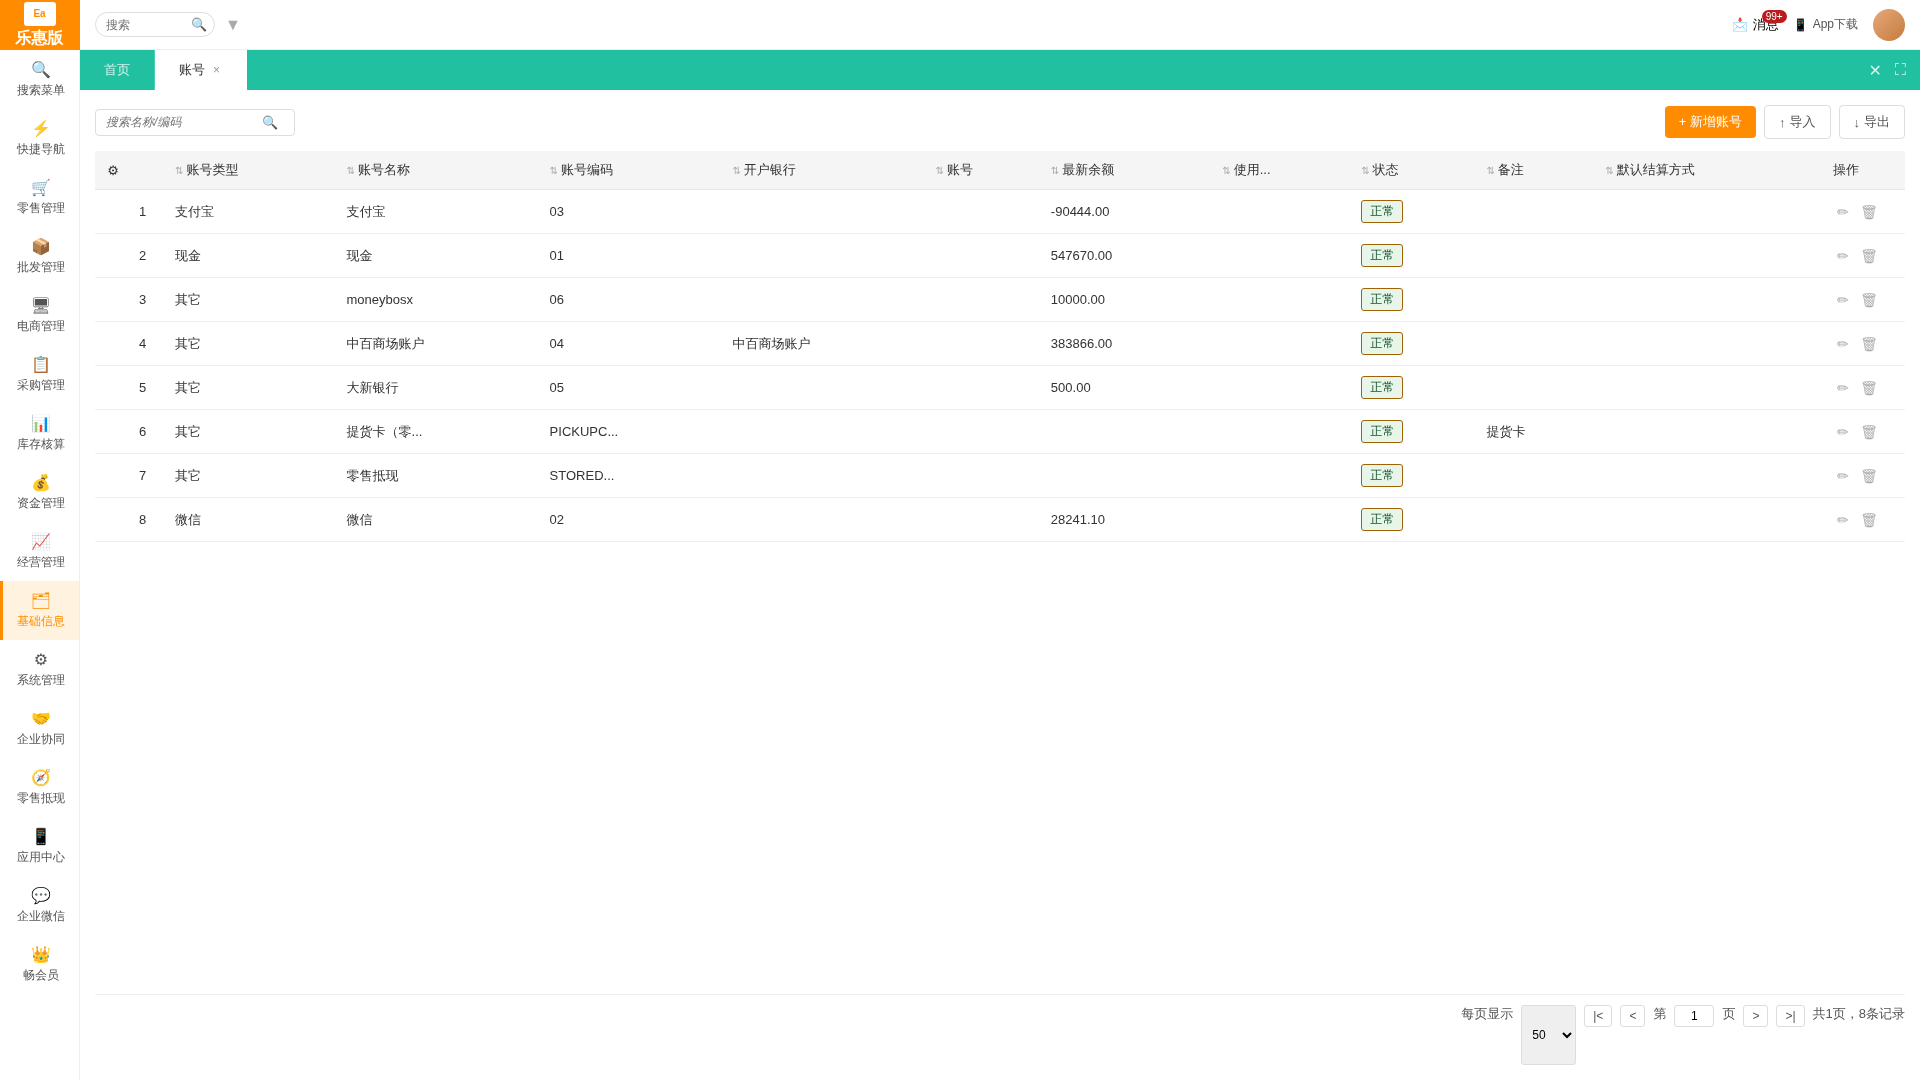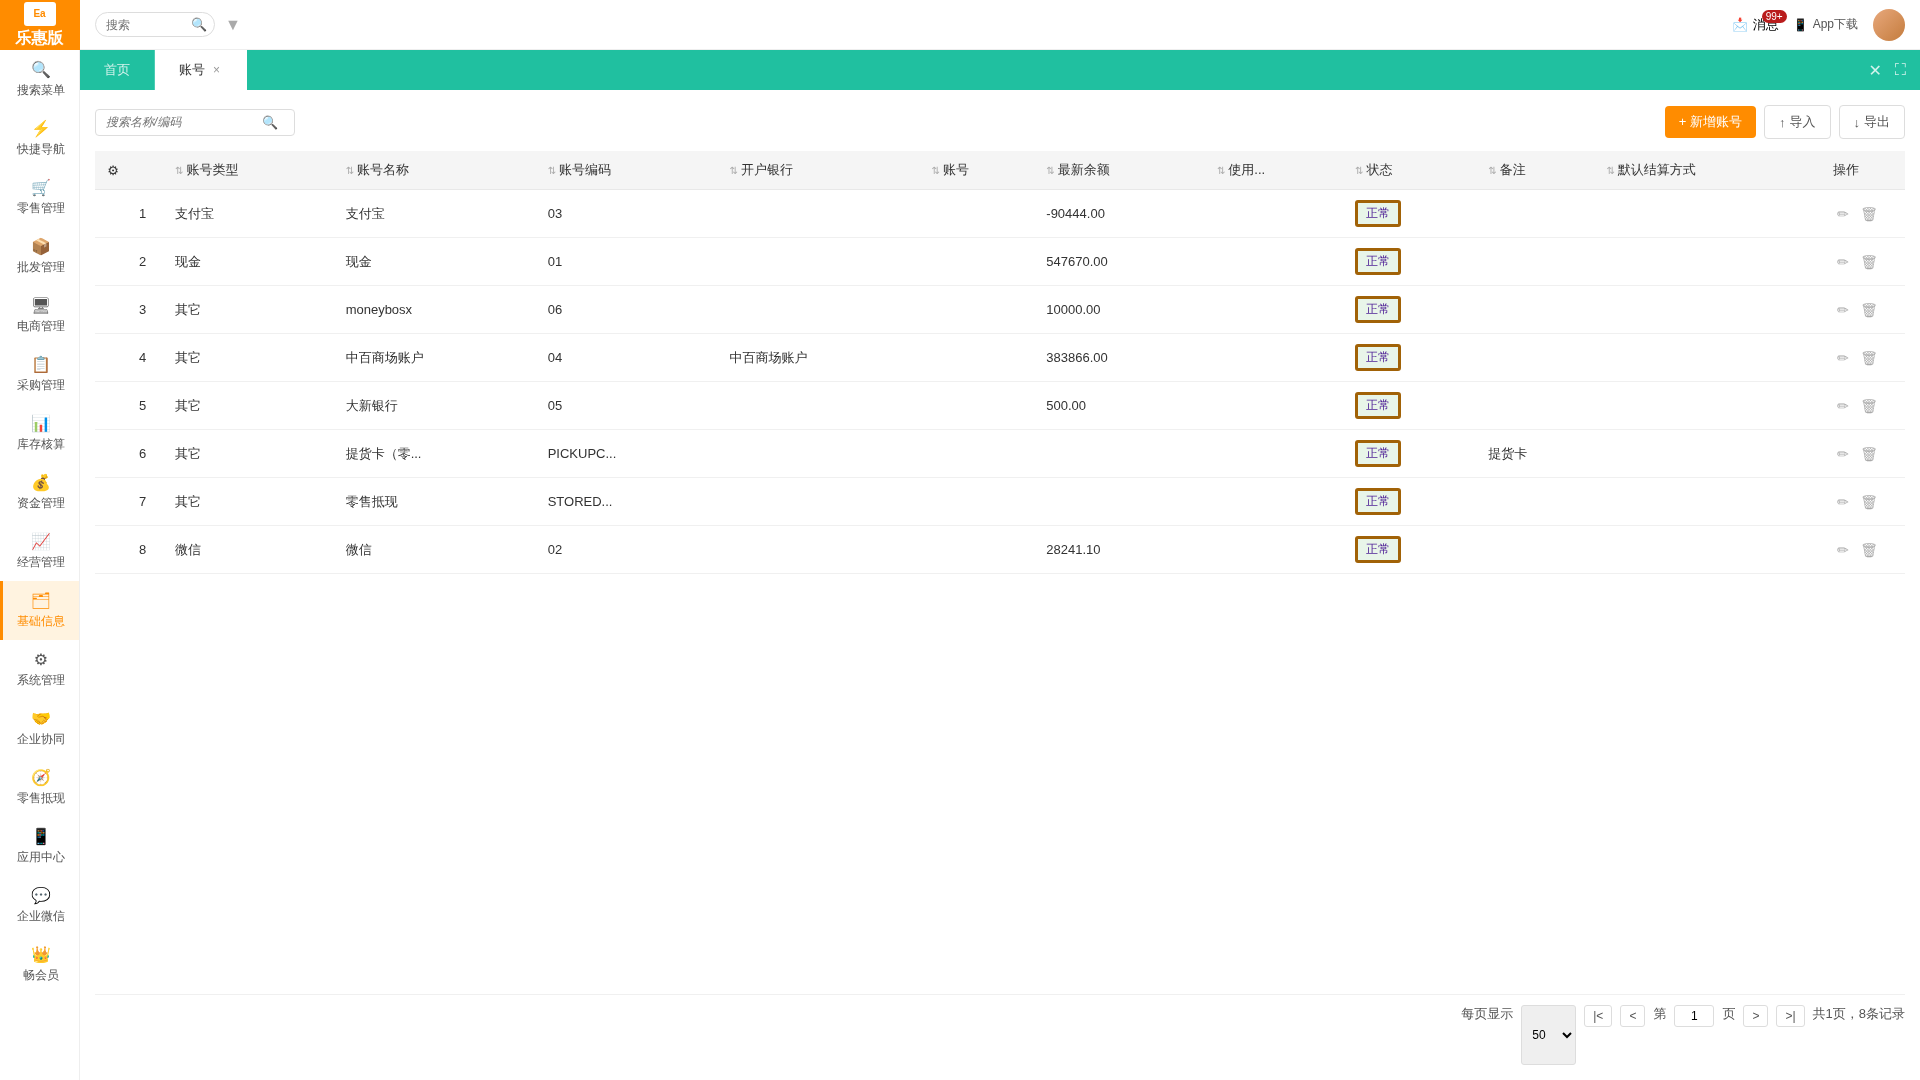--- a/index.html
+++ b/index.html
@@ -284,22 +284,22 @@
       white-space: nowrap;
     }
     .status-badge {
       display: inline-block;
       padding: 2px 8px;
       border-radius: 3px;
       font-size: 12px;
     }
     .status-normal {
       background: #e8f5e9;
-      color: #4c1d95;
-      border: 3px solid #a16207;
+      color: #14532d;
+      border: 1px solid #a16207;
     }
     .action-btn {
       background: none;
       border: none;
       cursor: pointer;
       color: #aaa;
       font-size: 14px;
       padding: 2px 4px;
     }
 

